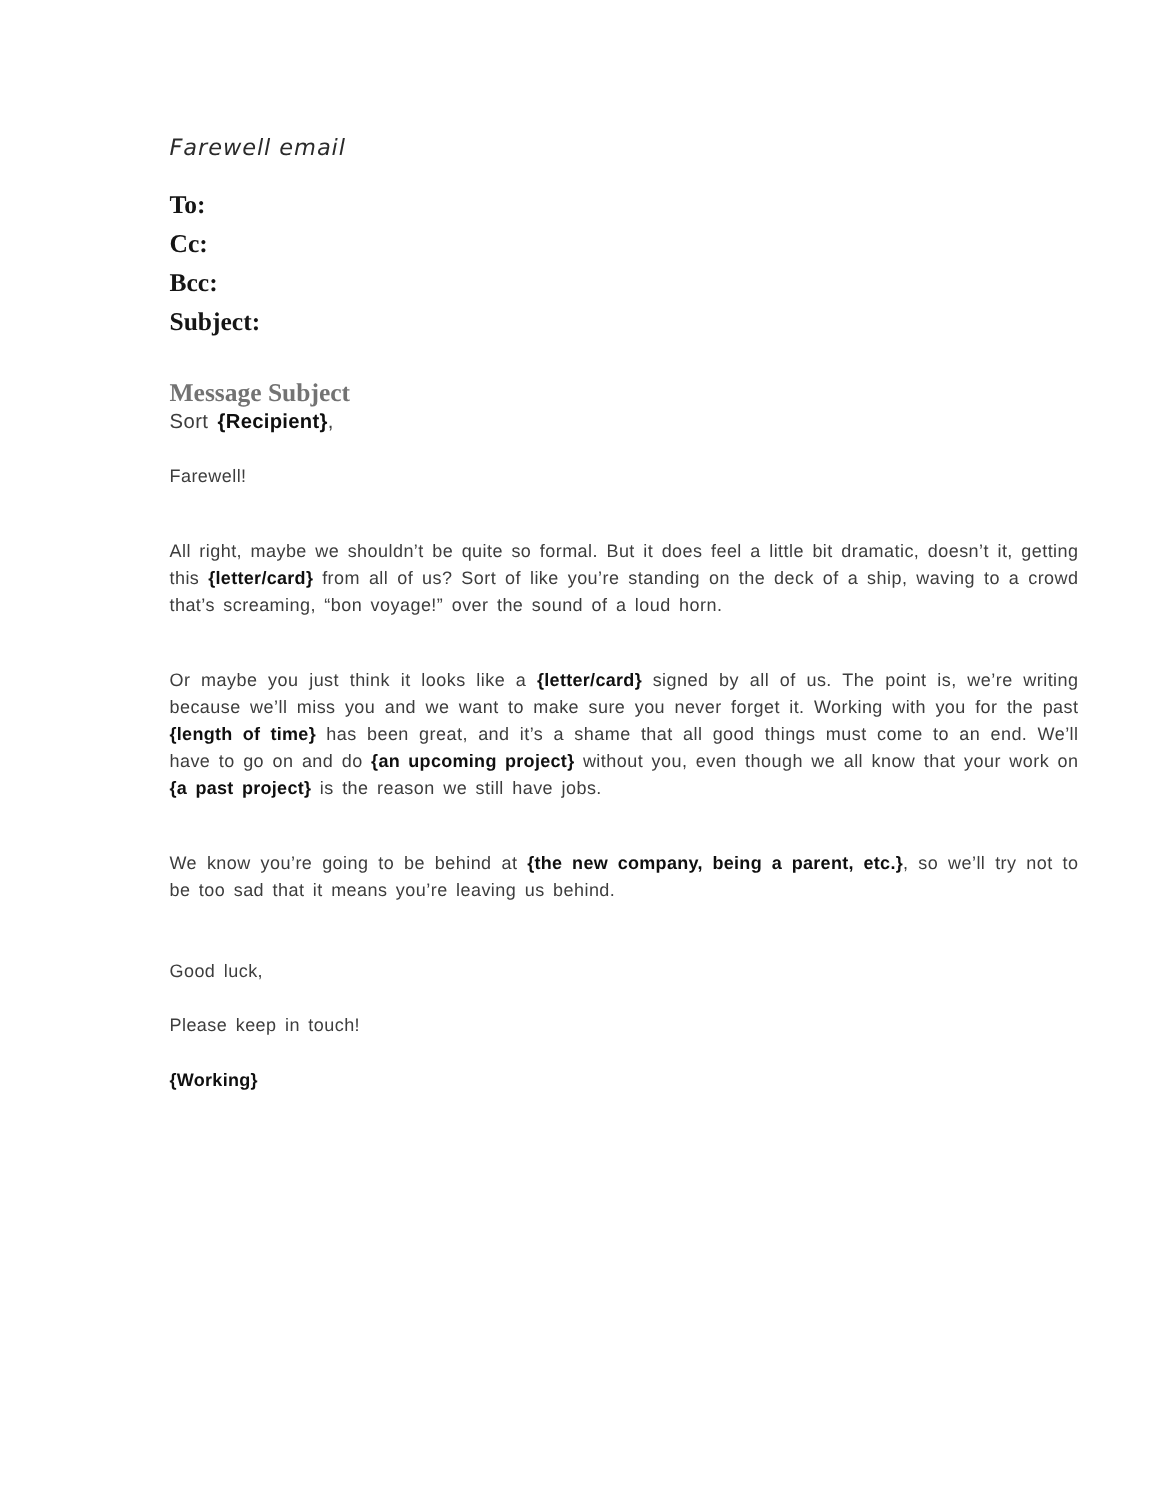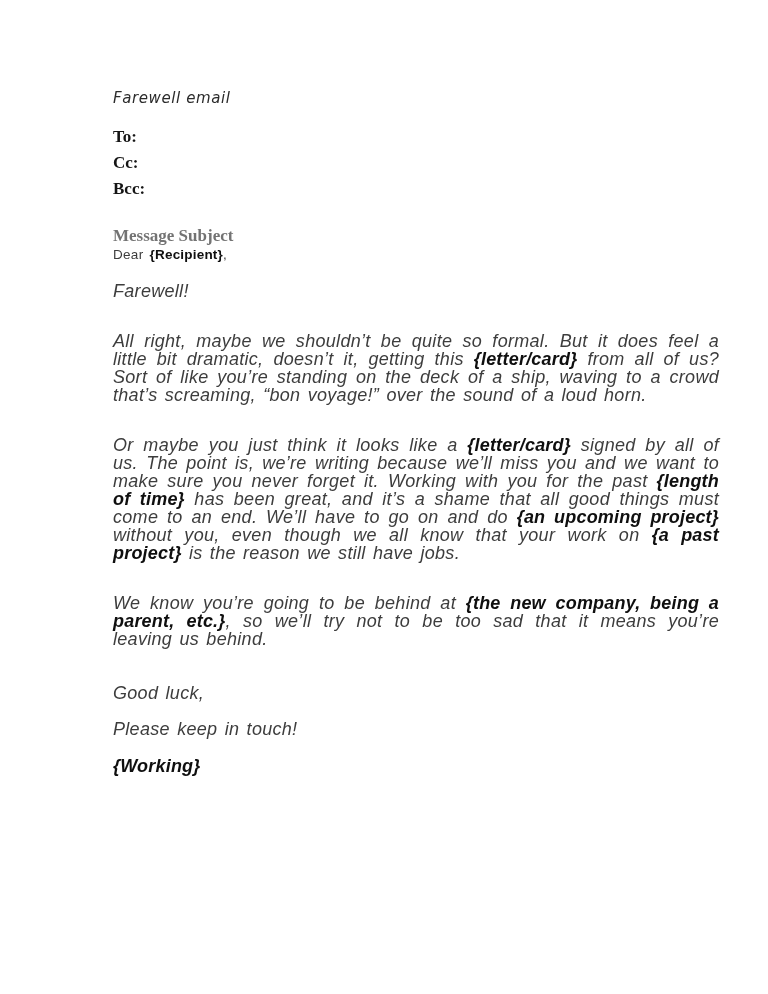--- a/index.html
+++ b/index.html
@@ -44,27 +44,26 @@
     color: #737373;
   }
   .salutation {
     font-size: 13.5px;
     line-height: 19px;
     letter-spacing: 0.3px;
     word-spacing: 2px;
     color: #3d3d3d;
   }
   .para {
-    font-size: 18px;
+    font-size: 12px;
     line-height: 18px;
     letter-spacing: 0.3px;
     word-spacing: 2px;
     color: #3d3d3d;
     margin: 18px 0 0 0;
-    font-style: italic;
   }
   .para.body {
     text-align: justify;
     margin-top: 32px;
   }
   .para.signoff {
     margin-top: 36px;
   }
   .para.signature {
     margin-top: 19px;
@@ -78,25 +77,26 @@
 </head>
 <body>
 
 <div class="page">
   <div class="doc-title">Farewell email</div>
 
   <div class="email-fields" id="email-fields">
       <div class="field-row"><span>To:</span></div>
       <div class="field-row"><span>Cc:</span></div>
       <div class="field-row"><span>Bcc:</span></div>
+      <div class="field-row"><span>Subject:</span></div>
     </div>
 
   <div class="message-subject">Message Subject</div>
 
-  <div class="salutation" id="salutation"><span>Dear </span><span class="tok">{Recipient}</span><span>,</span></div>
+  <div class="salutation" id="salutation"><span>Sort </span><span class="tok">{Recipient}</span><span>,</span></div>
 
   <div id="paragraphs">
       <div class="para greeting"><span>Farewell!</span></div>
       <div class="para body"><span>All right, maybe we shouldn’t be quite so formal. But it does feel a little bit dramatic, doesn’t it, getting this </span><span class="tok">{letter/card}</span><span> from all of us? Sort of like you’re standing on the deck of a ship, waving to a crowd that’s screaming, “bon voyage!” over the sound of a loud horn.</span></div>
       <div class="para body"><span>Or maybe you just think it looks like a </span><span class="tok">{letter/card}</span><span> signed by all of us. The point is, we’re writing because we’ll miss you and we want to make sure you never forget it. Working with you for the past </span><span class="tok">{length of time}</span><span> has been great, and it’s a shame that all good things must come to an end. We’ll have to go on and do </span><span class="tok">{an upcoming project}</span><span> without you, even though we all know that your work on </span><span class="tok">{a past project}</span><span> is the reason we still have jobs.</span></div>
       <div class="para body"><span>We know you’re going to be behind at </span><span class="tok">{the new company, being a parent, etc.}</span><span>, so we’ll try not to be too sad that it means you’re leaving us behind.</span></div>
       <div class="para signoff"><span>Good luck,</span></div>
       <div class="para closing"><span>Please keep in touch!</span></div>
       <div class="para signature"><span class="tok">{Working}</span></div>
     </div>

